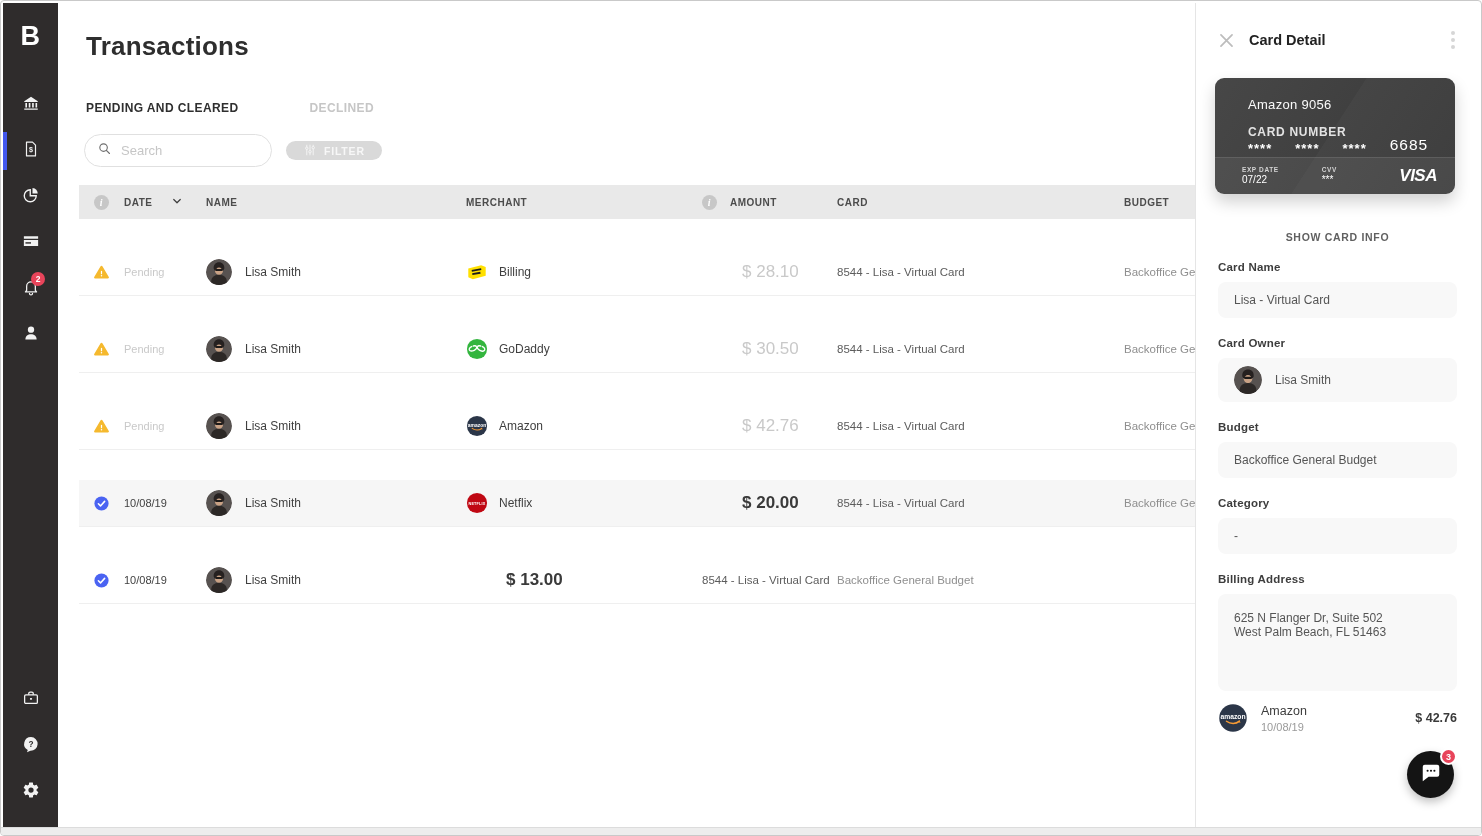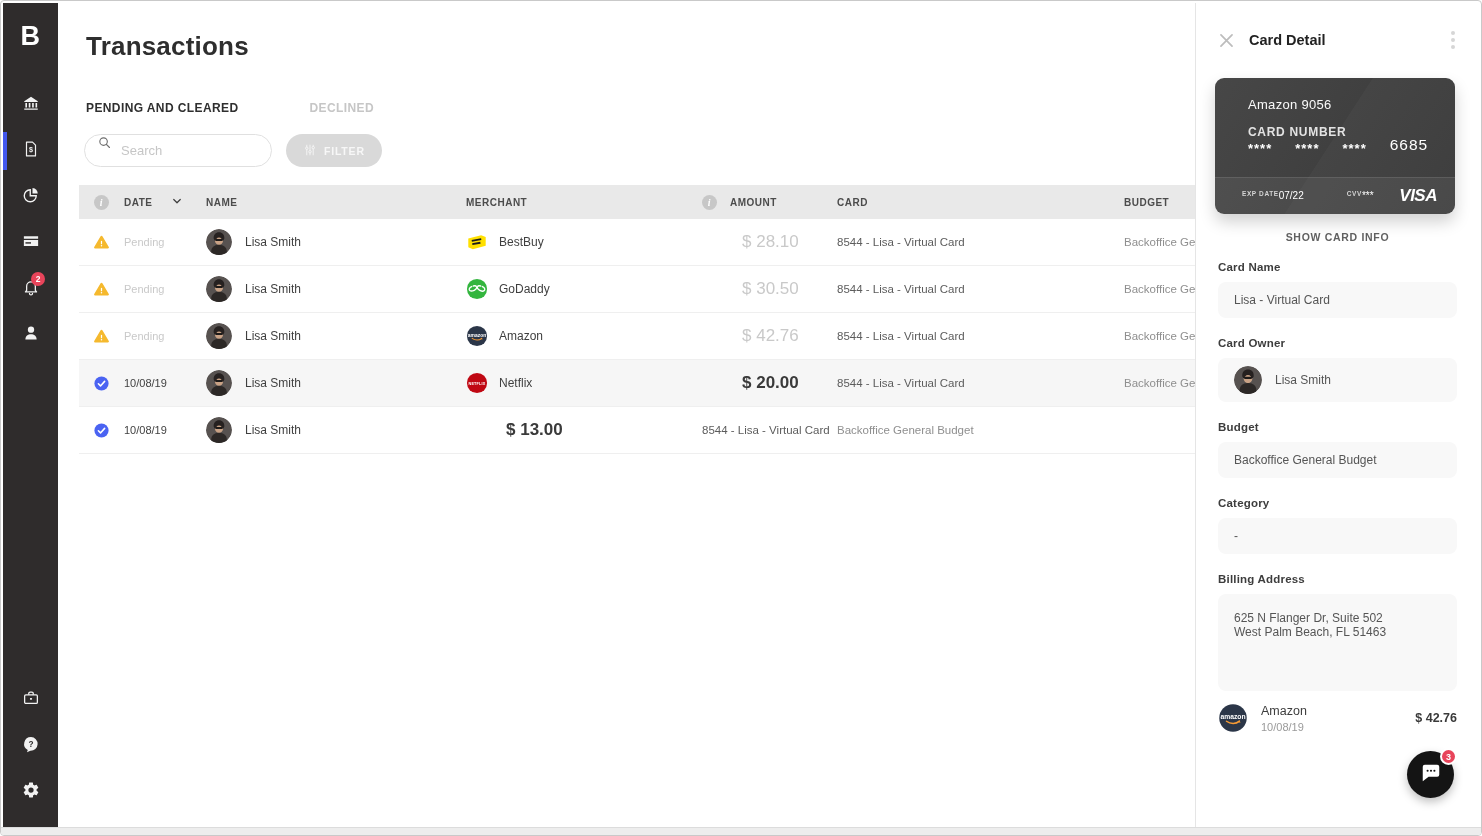--- a/index.html
+++ b/index.html
@@ -20,33 +20,33 @@
   .icon-badge { position:absolute; top:6px; right:13px; min-width:14px; height:14px; border-radius:8px;
                 background:#e8445a; color:#fff; font-size:8.5px; font-weight:bold; display:flex; align-items:center; justify-content:center; padding:0 3px; }
 
   
   .main { position:absolute; left:57px; top:2px; right:2px; bottom:8px; background:#fff; }
   .page-title { position:absolute; left:28px; top:28px; font-size:26px; font-weight:bold; color:#2e2e2e; letter-spacing:.2px; }
   .tabs { position:absolute; left:28px; top:98px; display:flex; align-items:center; }
   .tab { font-size:12px; font-weight:bold; letter-spacing:.4px; color:#2f2f2f; cursor:pointer; }
   .tab.inactive { color:#c6c6c6; margin-left:71px; }
   .toolbar { position:absolute; left:26px; top:131px; display:flex; align-items:center; }
-  .search-pill { width:188px; height:33px; border:1px solid #e0e0e0; border-radius:17px; display:flex; padding:0 12px; background:#fff; }
+  .search-pill { width:188px; height:33px; border:1px solid #e0e0e0; border-radius:17px; display:flex; align-items:center; padding:0 12px; background:#fff; }
   .search-pill svg { width:15px; height:15px; color:#6e6e6e; flex:0 0 auto; }
   .search-pill input { border:none; outline:none; margin-left:9px; font-size:13px; color:#8a8a8a; width:130px; font-family:"Liberation Sans", sans-serif; background:transparent; }
   .search-pill input::placeholder { color:#c6c6c6; }
-  .filter-btn { margin-left:14px; height:33px; border:none; border-radius:17px; background:#d9d9d9; color:#f7f7f7;
+  .filter-btn { margin-left:14px; height:19px; border:none; border-radius:17px; background:#d9d9d9; color:#f7f7f7;
                 font-size:10.5px; font-weight:bold; letter-spacing:.8px; display:flex; align-items:center; padding:0 17px; cursor:pointer; font-family:"Liberation Sans", sans-serif; }
   .filter-btn svg { width:14px; height:14px; margin-right:7px; }
 
   
   .table { position:absolute; left:21px; right:0; top:182px; }
   .trow { display:grid; grid-template-columns:45px 82px 260px 236px 135px 287px 1fr; align-items:center; }
   .thead { height:34px; background:#e9e9e9; font-size:10px; font-weight:bold; color:#4c4c4c; letter-spacing:.5px; }
-  .row { height:47px; border-bottom:1px solid #efefef; background:#fff; }
+  .row { height:47px; border-bottom:1px solid #efefef; background:#fff;margin-top:30px; }
   .row.selected { background:#f6f6f6; }
   .c { display:flex; align-items:center; overflow:hidden; white-space:nowrap; }
   .c.center { justify-content:center; }
   .info-dot { width:15px; height:15px; border-radius:50%; background:#c7c7c7; color:#fff; font-size:10px; font-style:italic; font-weight:bold;
               display:inline-flex; align-items:center; justify-content:center; font-family:"Liberation Serif", serif; }
   .col-date { display:flex; align-items:center; gap:19px; }
   .col-date svg { width:12px; height:12px; color:#3d3d3d; }
   .status-icon svg { width:17px; height:17px; display:block; }
   .cell-date { font-size:11px; color:#3f3f3f; }
   .cell-date.pending { color:#c9c9c9; }
@@ -64,30 +64,30 @@
 
   
   .panel { position:absolute; right:2px; top:2px; bottom:8px; width:284px; background:#fff; border-left:1px solid #e5e5e5; z-index:7; }
   .panel-header { display:flex; align-items:center; padding:26px 22px 0 21px; }
   .close-btn { width:19px; height:19px; cursor:pointer; color:#bdbdbd; }
   .close-btn svg { width:100%; height:100%; }
   .panel-title { margin-left:13px; font-size:14.5px; font-weight:bold; color:#222; }
   .dots-menu { margin-left:auto; cursor:pointer; display:flex; flex-direction:column; gap:3px; padding:2px; }
   .dots-menu i { width:4px; height:4px; border-radius:50%; background:#d6d6d6; }
 
-  .cc { position:absolute; left:19px; top:75px; width:240px; height:136px; border-radius:9px;
+  .cc { position:absolute; left:19px; top:75px; width:240px; height:116px; border-radius:9px;
         background:linear-gradient(123deg,#474747 0%,#404040 48%,#454545 48.2%,#3e3e3e 100%); box-shadow:0 8px 16px rgba(0,0,0,.18); overflow:hidden; color:#fff; }
   .cc-name { position:absolute; left:33px; top:19px; font-size:13px; letter-spacing:.3px; color:#fafafa; }
   .cc-num-label { position:absolute; left:33px; top:47px; font-size:12px; font-weight:bold; letter-spacing:.7px; color:#e3e3e3; }
   .cc-num { position:absolute; left:33px; top:58px; display:flex; align-items:center; gap:23px; }
   .cc-num .stars { font-size:13px; font-weight:bold; letter-spacing:1px; position:relative; top:3px; }
   .cc-num .last4 { font-size:15.5px; letter-spacing:1px; color:#fff; }
   .cc-band { position:absolute; left:0; right:0; bottom:0; height:37px; background:rgba(255,255,255,.06); border-top:1px solid rgba(255,255,255,.10);
              display:flex; align-items:center; padding:0 18px 0 27px; }
-  .cc-field { display:flex; flex-direction:row; line-height:1.25; }
+  .cc-field { display:flex; flex-direction:column; line-height:1.25; }
   .cc-field .lbl { font-size:6.5px; font-weight:bold; letter-spacing:.6px; color:#d4d4d4; }
   .cc-field .val { font-size:10px; color:#fff; }
   .cc-cvv { margin-left:43px; }
   .cc-brand { margin-left:auto; font-size:17px; font-weight:bold; font-style:italic; letter-spacing:-.5px; color:#fff; }
 
   .show-info { position:absolute; left:0; right:0; top:228px; text-align:center; font-size:10.5px; font-weight:bold;
                letter-spacing:.7px; color:#606060; cursor:pointer; }
 
   .fields { position:absolute; left:22px; right:22px; top:258px; }
   .fgroup { margin-bottom:19px; }
@@ -334,21 +334,21 @@
               </svg>
             </span>
           <span class="txt">Lisa Smith</span>
         </div>
         <div class="c cell-merchant">
           <span class="micon">
               <svg viewBox="0 0 24 24">
                 <use href="#i-bestbuy"></use>
               </svg>
             </span>
-          <span class="txt">BestBuy</span>
+          <span class="txt">Billing</span>
         </div>
         <div class="c cell-amount pending">$ 28.10</div>
         <div class="c cell-card">8544 - Lisa  - Virtual Card</div>
         <div class="c cell-budget">Backoffice General Budget</div>
       </div>
 
       <div class="trow row">
         <div class="c center status-icon">
             <span>
               <svg viewBox="0 0 24 24">

